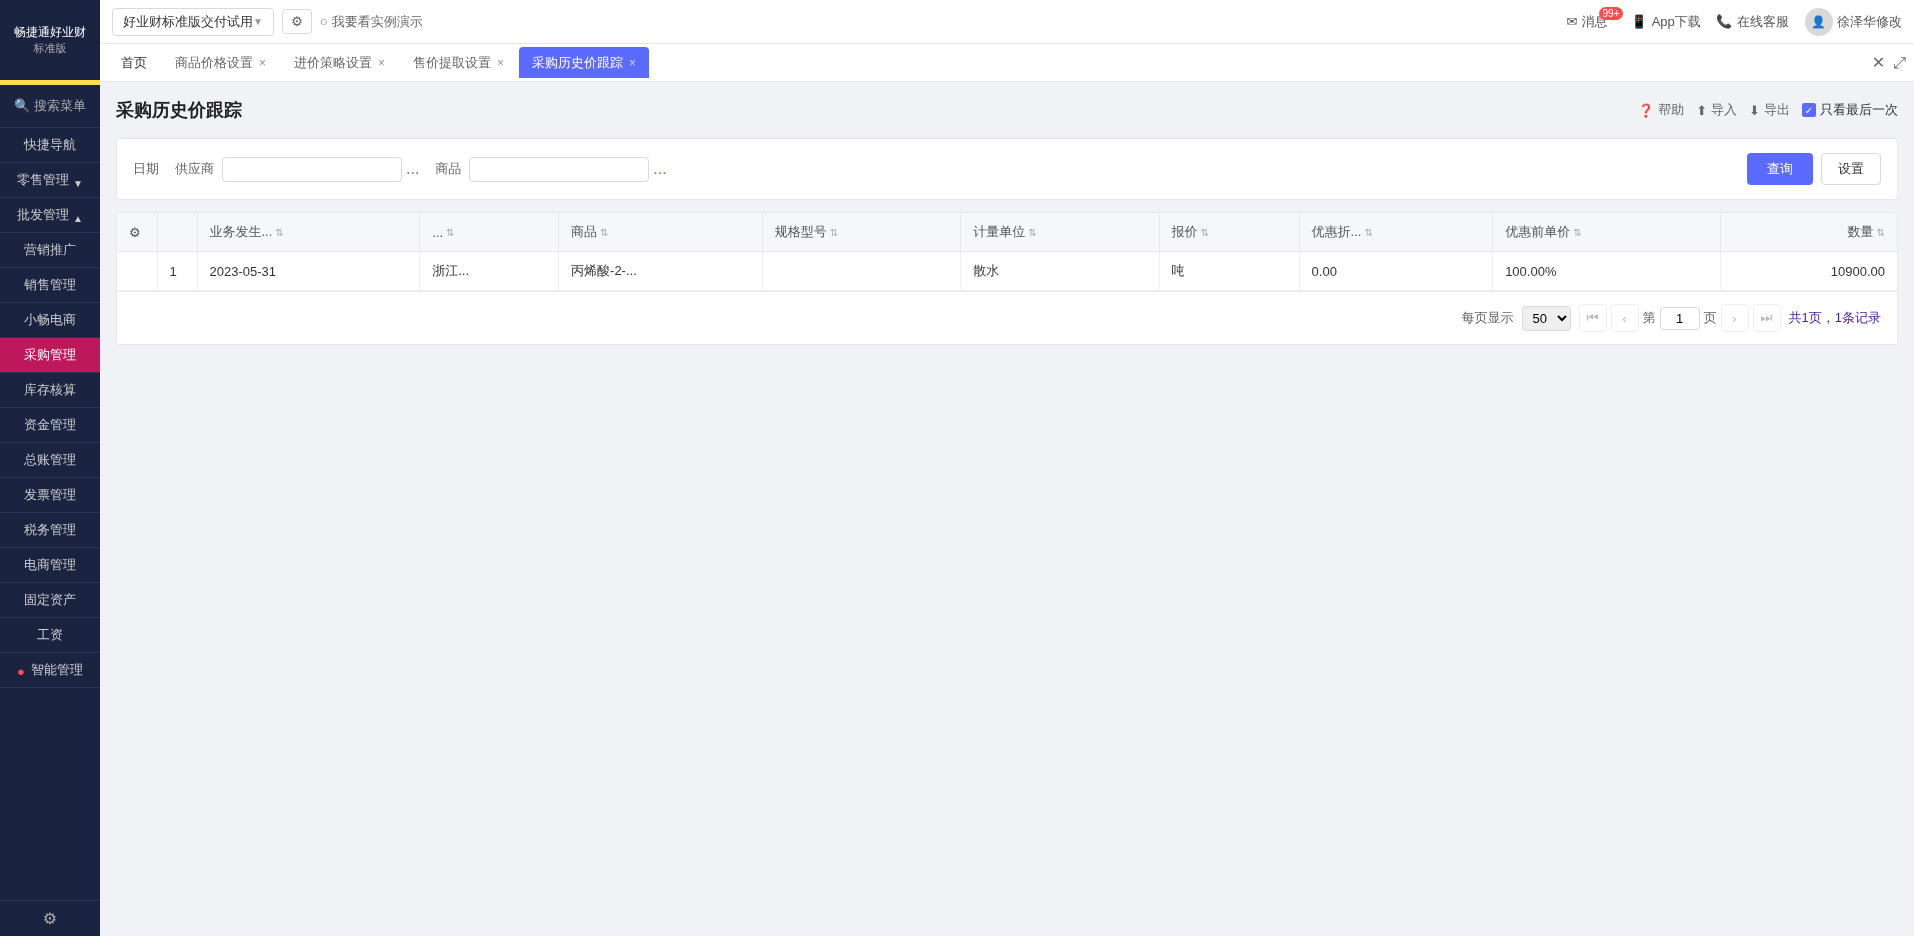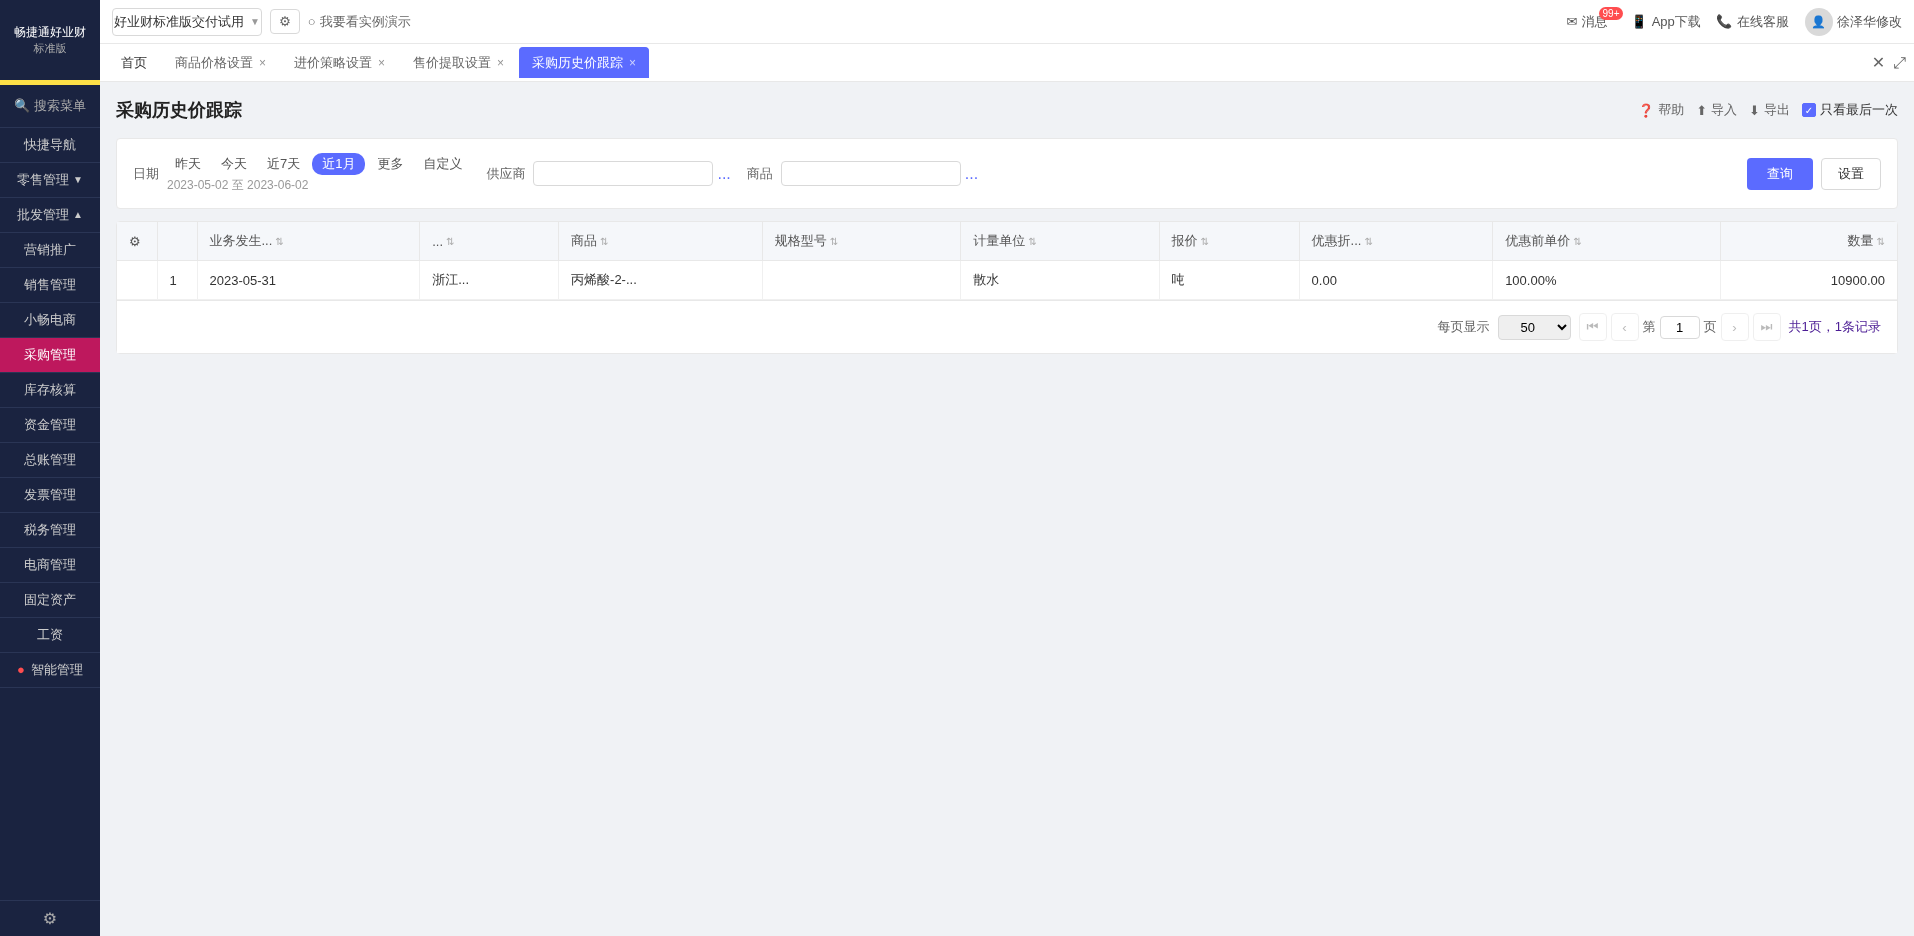--- a/index.html
+++ b/index.html
@@ -5,34 +5,34 @@
     * { box-sizing: border-box; margin: 0; padding: 0; }
     body { font-family: 'Microsoft YaHei', Arial, sans-serif; font-size: 13px; background: #f5f5f5; color: #333; display: flex; height: 936px; overflow: hidden; }
 
     
     .sidebar { width: 100px; background: #1a2340; color: #ccc; display: flex; flex-direction: column; height: 100%; flex-shrink: 0; }
     .sidebar-logo { padding: 24px 8px; background: #1a2340; border-bottom: 5px solid #fde047; text-align: center; }
     .sidebar-logo .logo-text { color: #fff; font-size: 12px; line-height: 1.4; }
     .sidebar-logo .logo-sub { color: #aaa; font-size: 11px; }
     .sidebar-search { padding: 8px; border-bottom: 1px solid #2a3555; }
     .sidebar-search-btn { width: 100%; background: transparent; border: none; color: #aaa; cursor: pointer; font-size: 13px; text-align: center; padding: 4px 0; display: flex; align-items: center; justify-content: center; gap: 4px; }
-    .sidebar-nav-item { padding: 8px 4px; text-align: center; color: #ccc; cursor: pointer; border-bottom: 1px solid #2a3555; font-size: 13px; display: flex; align-items: center; justify-content: center; gap: 4px; }
+    .sidebar-nav-item { padding: 8px 4px; text-align: center; color: #ccc; cursor: pointer; border-bottom: 1px solid #2a3555; font-size: 13px; display: flex; align-items: flex-end; justify-content: center; gap: 4px; }
     .sidebar-nav-item.active { background: #be185d; color: #fff; }
     .sidebar-nav-item .arrow { font-size: 10px; }
     .sidebar-bottom { margin-top: auto; padding: 8px; text-align: center; border-top: 1px solid #2a3555; }
     .sidebar-bottom .gear-icon { color: #aaa; cursor: pointer; font-size: 16px; }
     .dot-red { color: #ff4d4f; margin-right: 2px; }
 
     
     .main { flex: 1; display: flex; flex-direction: column; height: 100%; overflow: hidden; background: #f0f2f5; }
 
     
     .topbar { background: #fff; height: 44px; display: flex; align-items: center; padding: 0 12px; border-bottom: 1px solid #e8e8e8; gap: 12px; }
     .topbar-left { display: flex; align-items: center; gap: 8px; flex: 1; }
-    .edition-select { display: flex; align-items: center; gap: 6px; border: 1px solid #d9d9d9; border-radius: 4px; padding: 4px 1px; cursor: pointer; font-size: 13px; color: #333; background: #fff; }
+    .edition-select { display: flex; align-items: center; gap: 0; border: 1px solid #d9d9d9; border-radius: 4px; padding: 4px 10px; cursor: pointer; font-size: 13px; color: #333; background: #fff; }
     .edition-select .chevron { color: #999; font-size: 10px; }
     .settings-icon-btn { border: 1px solid #d9d9d9; border-radius: 4px; padding: 4px 8px; cursor: pointer; color: #666; background: #fff; }
     .demo-btn { display: flex; align-items: center; gap: 4px; color: #666; cursor: pointer; font-size: 13px; }
     .topbar-right { display: flex; align-items: center; gap: 16px; }
     .topbar-right-item { display: flex; align-items: center; gap: 4px; cursor: pointer; color: #555; font-size: 13px; position: relative; }
     .badge { background: #ff4d4f; color: #fff; font-size: 10px; border-radius: 8px; padding: 1px 4px; position: absolute; top: -6px; right: -8px; }
     .avatar-circle { width: 28px; height: 28px; border-radius: 50%; background: #d9d9d9; display: flex; align-items: center; justify-content: center; font-size: 12px; color: #666; }
 
     
     .tabbar { background: #fff; height: 38px; display: flex; align-items: center; padding: 0 8px; border-bottom: 1px solid #e8e8e8; gap: 2px; }
@@ -80,21 +80,21 @@
     .data-table td { padding: 10px 12px; color: #333; border-right: 1px solid #f0f0f0; border-bottom: 1px solid #f0f0f0; white-space: nowrap; }
     .data-table td:last-child { border-right: none; }
     .th-sort { display: flex; align-items: center; gap: 3px; }
     .sort-icon { color: #aaa; font-size: 10px; }
     .col-gear { text-align: center; }
     .th-gear { width: 40px; }
 
     
     .pagination { display: flex; align-items: center; justify-content: flex-end; padding: 12px 16px; gap: 8px; background: #fff; border-top: 1px solid #e8e8e8; font-size: 13px; color: #555; }
     .pagination-label { color: #666; text-align: center; }
-    .page-size-select { border: 1px solid #d9d9d9; border-radius: 4px; padding: 3px 18px; font-size: 13px; }
+    .page-size-select { border: 1px solid #d9d9d9; border-radius: 4px; padding: 3px 6px; font-size: 13px; }
     .page-nav { display: flex; align-items: center; gap: 4px; }
     .page-btn { width: 28px; height: 28px; display: flex; align-items: center; justify-content: center; border: 1px solid #d9d9d9; border-radius: 4px; cursor: pointer; background: #fff; color: #555; }
     .page-btn.disabled { opacity: 0.4; cursor: not-allowed; }
     .page-current { border: 1px solid #d9d9d9; border-radius: 4px; padding: 3px 8px; font-size: 13px; width: 40px; text-align: center; }
     .page-total { color: #4c1d95; }
   </style>
 </head>
 <body>
 
 <div class="sidebar">
@@ -250,31 +250,20 @@
           <span class="checkbox-blue"></span>
           <span>只看最后一次</span>
         </label>
       </div>
     </div>
 
     <div class="filter-panel">
       <div class="filter-row">
         <div class="filter-item">
           <span class="filter-label">日期</span>
-          <div style="display:flex; flex-direction:column;">
-            <div class="date-options">
-              <span class="date-opt">昨天</span>
-              <span class="date-opt">今天</span>
-              <span class="date-opt">近7天</span>
-              <span class="date-opt active">近1月</span>
-              <span class="date-opt">更多</span>
-              <span class="date-opt">自定义</span>
-            </div>
-            <div class="date-range">2023-05-02 至 2023-06-02</div>
-          </div>
         </div>
 
         <div class="filter-item">
           <span class="filter-label">供应商</span>
           <div class="filter-input-group">
             <input class="filter-input" type="text" style="">
             <span class="filter-dots">...</span>
           </div>
         </div>
 

